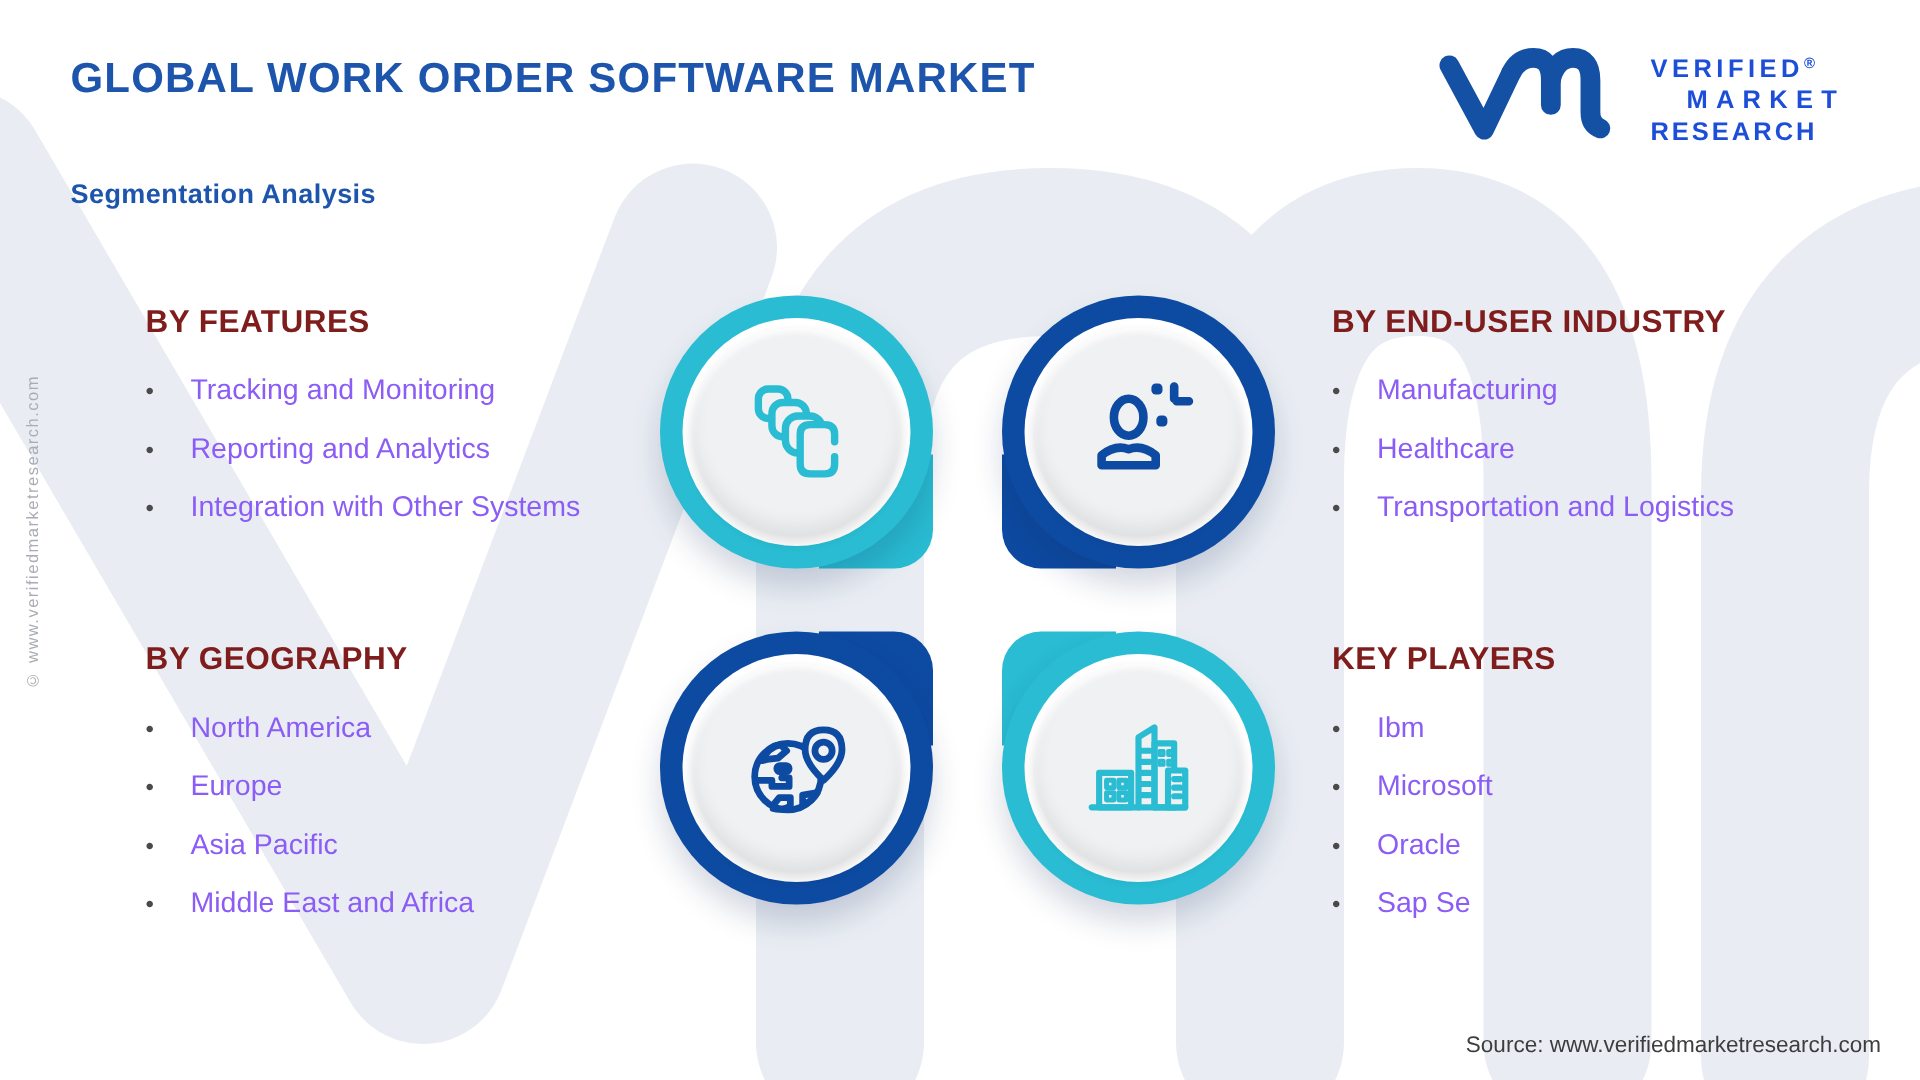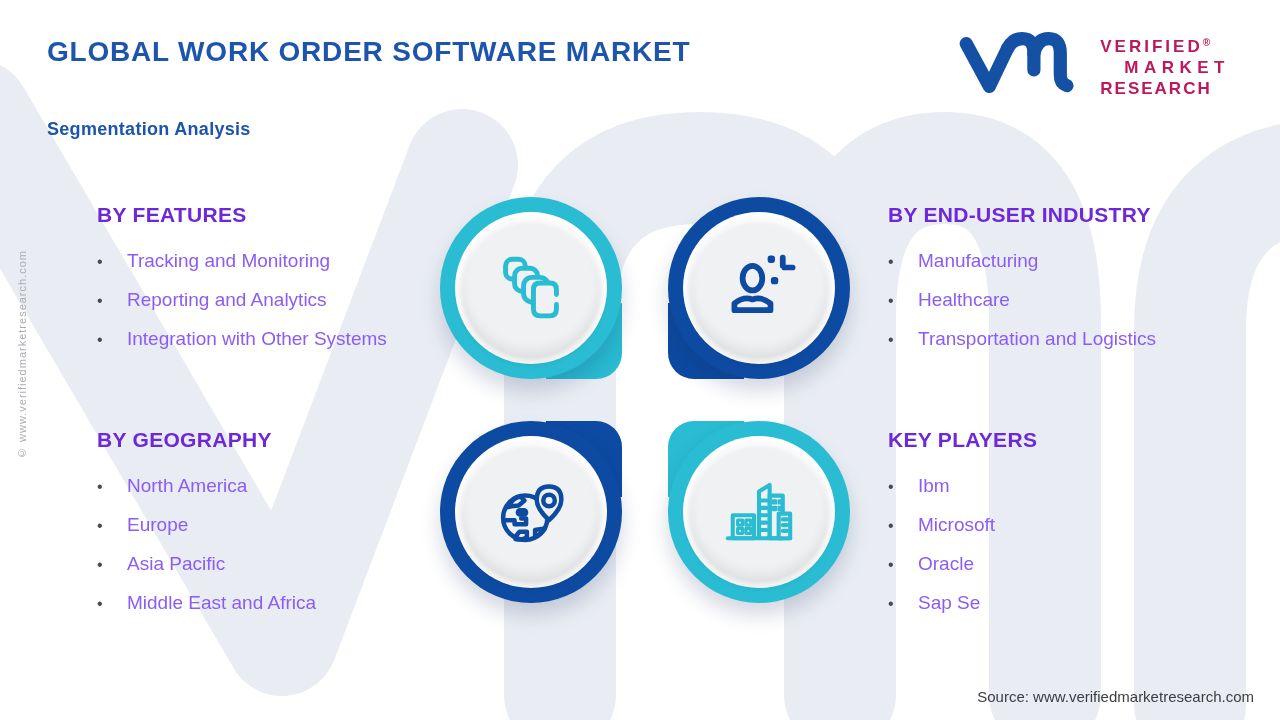--- a/index.html
+++ b/index.html
@@ -15,28 +15,28 @@
     position:absolute; left:47px; top:36px; font-size:28px; font-weight:bold;
     color:#1d55ac; letter-spacing:0.8px; white-space:nowrap;
   }
   .page-subtitle {
     position:absolute; left:47px; top:119px; font-size:18px; font-weight:bold;
     color:#1d55ac; letter-spacing:0.3px;
   }
   
   .logo { position:absolute; right:50px; top:28px; display:flex; align-items:center; gap:10px; }
   .logo-mark { width:132px; height:74px; }
-  .logo-text { color:#be185d; font-weight:bold; font-size:17px; line-height:21px; }
+  .logo-text { color:#1d4ed8; font-weight:bold; font-size:17px; line-height:21px; }
   .logo-text .lt1 { letter-spacing:3px; }
   .logo-text .lt2 { letter-spacing:5.5px;margin-left:24px; }
   .logo-text .lt3 { letter-spacing:2px; }
   .logo-text sup { font-size:10px; letter-spacing:0; vertical-align:6px; }
   
   .panel { position:absolute; width:360px; }
-  .panel h3 { font-size:21px; font-weight:bold; color:#6d28d9; letter-spacing:0.3px; margin-bottom:15px; }
+  .panel h3 { font-size:21px; font-weight:bold; color:#7f1d1d; letter-spacing:0.3px; margin-bottom:15px; }
   .panel ul { list-style:none; }
   .panel li { display:flex; align-items:baseline; font-size:19px; color:#8b5cf6; padding:8px 0 9px 0; }
   .panel li::before { content:"\2022"; flex:0 0 30px; font-size:16px; color:#4a4a4a; }
   #panel-features    { left:97px;  top:203px; }
   #panel-enduser     { left:888px; top:203px; }
   #panel-geography   { left:97px;  top:428px; }
   #panel-keyplayers  { left:888px; top:428px; }
   
   .bubble { position:absolute; width:182px; height:182px; }
   #bubble-features   { left:440px; top:197px; }

